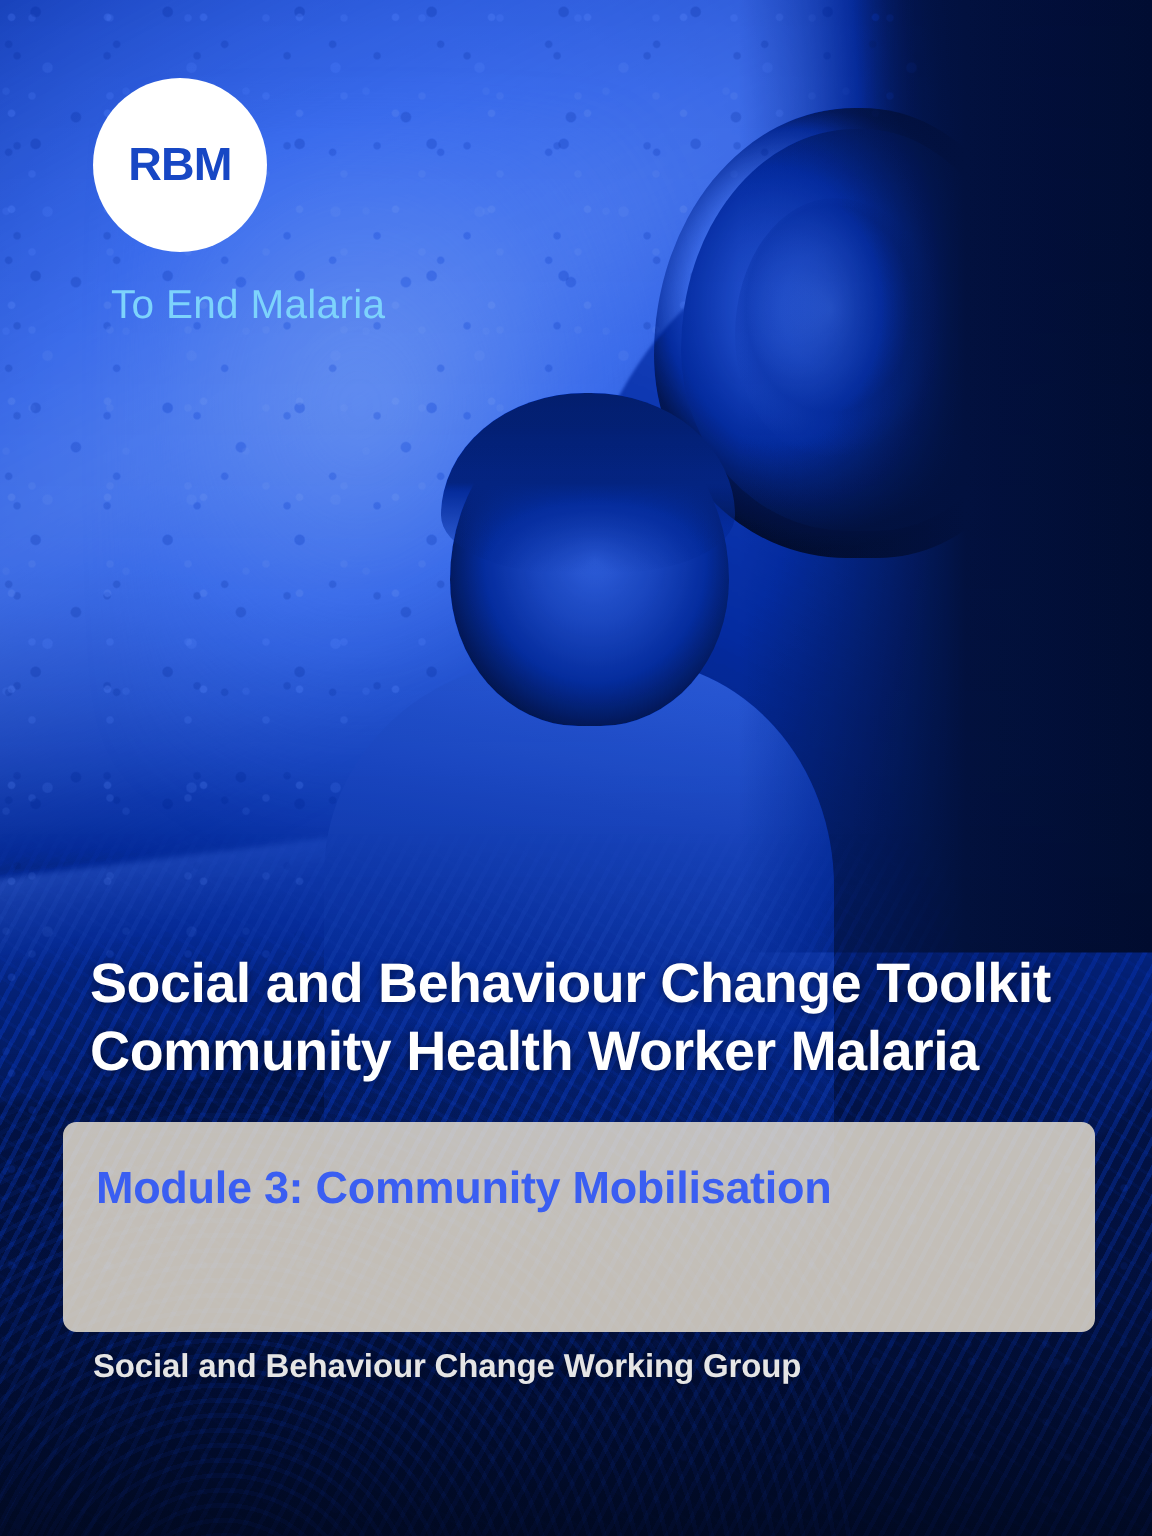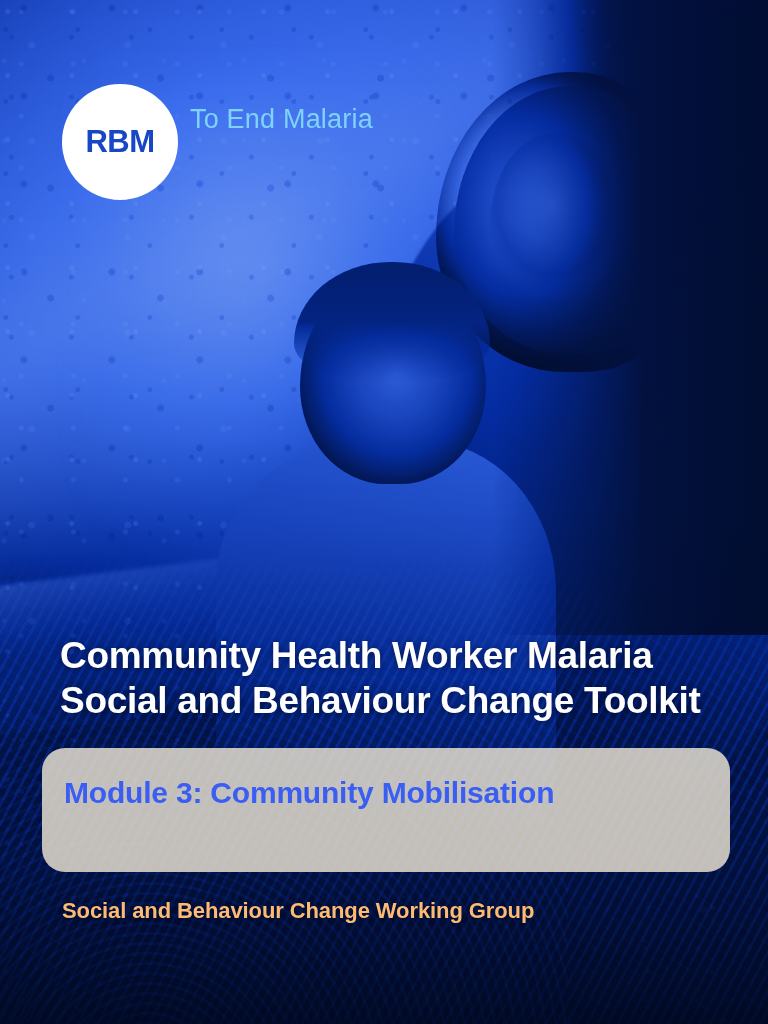--- a/index.html
+++ b/index.html
@@ -186,23 +186,24 @@
     opacity: .72;
   }
 
   
   .content { position: absolute; inset: 0; }
 
   
   .logo-lockup {
     position: absolute;
     left: 62px;
-    top: 84px;
+    top: 52px;
     display: flex;
     align-items: flex-start;
+    flex-direction: column;
   }
   .logo-circle {
     width: 116px;
     height: 116px;
     border-radius: 50%;
     background: #ffffff;
     display: flex;
     align-items: center;
     justify-content: center;
     flex: none;
@@ -248,41 +249,41 @@
     text-shadow: 0 1px 6px rgba(2,8,30,.55);
   }
   .main-title .line { display: block; }
 
   
   .module-banner {
     position: absolute;
     left: 42px;
     top: 748px;
     width: 688px;
-    height: 124px;
+    height: 140px;
     background: rgba(238,229,211,.82);
-    border-radius: 23px;
+    border-radius: 9px;
     box-sizing: border-box;
     padding: 26px 24px 0 22px;
   }
   .module-text {
     color: #3a5ef2;
     font-size: 30px;
     font-weight: bold;
     line-height: 1.28;
     letter-spacing: -0.2px;
   }
   .module-text .line { display: block; }
 
   
   .footer-group {
     position: absolute;
     left: 62px;
     top: 898px;
-    color: #fdba74;
+    color: #e5e5e5;
     font-size: 22px;
     font-weight: bold;
     letter-spacing: -0.1px;
     text-shadow: 0 1px 5px rgba(2,8,30,.6);
   }
 </style>
 </head>
 <body>
 
 <div class="cover">
@@ -317,22 +318,22 @@
     <div class="logo-lockup">
       <div class="logo-circle">
         <span class="logo-circle-text">RBM</span>
       </div>
       <div class="logo-words">
         <div class="logo-tagline">To End Malaria</div>
       </div>
     </div>
 
     <div class="main-title">
+      <span class="line">Social and Behaviour Change Toolkit</span>
       <span class="line">Community Health Worker Malaria</span>
-      <span class="line">Social and Behaviour Change Toolkit</span>
     </div>
 
     <div class="module-banner">
       <div class="module-text">
         <span class="line">Module 3: Community Mobilisation</span>
       </div>
     </div>
 
     <div class="footer-group">Social and Behaviour Change Working Group</div>
 

